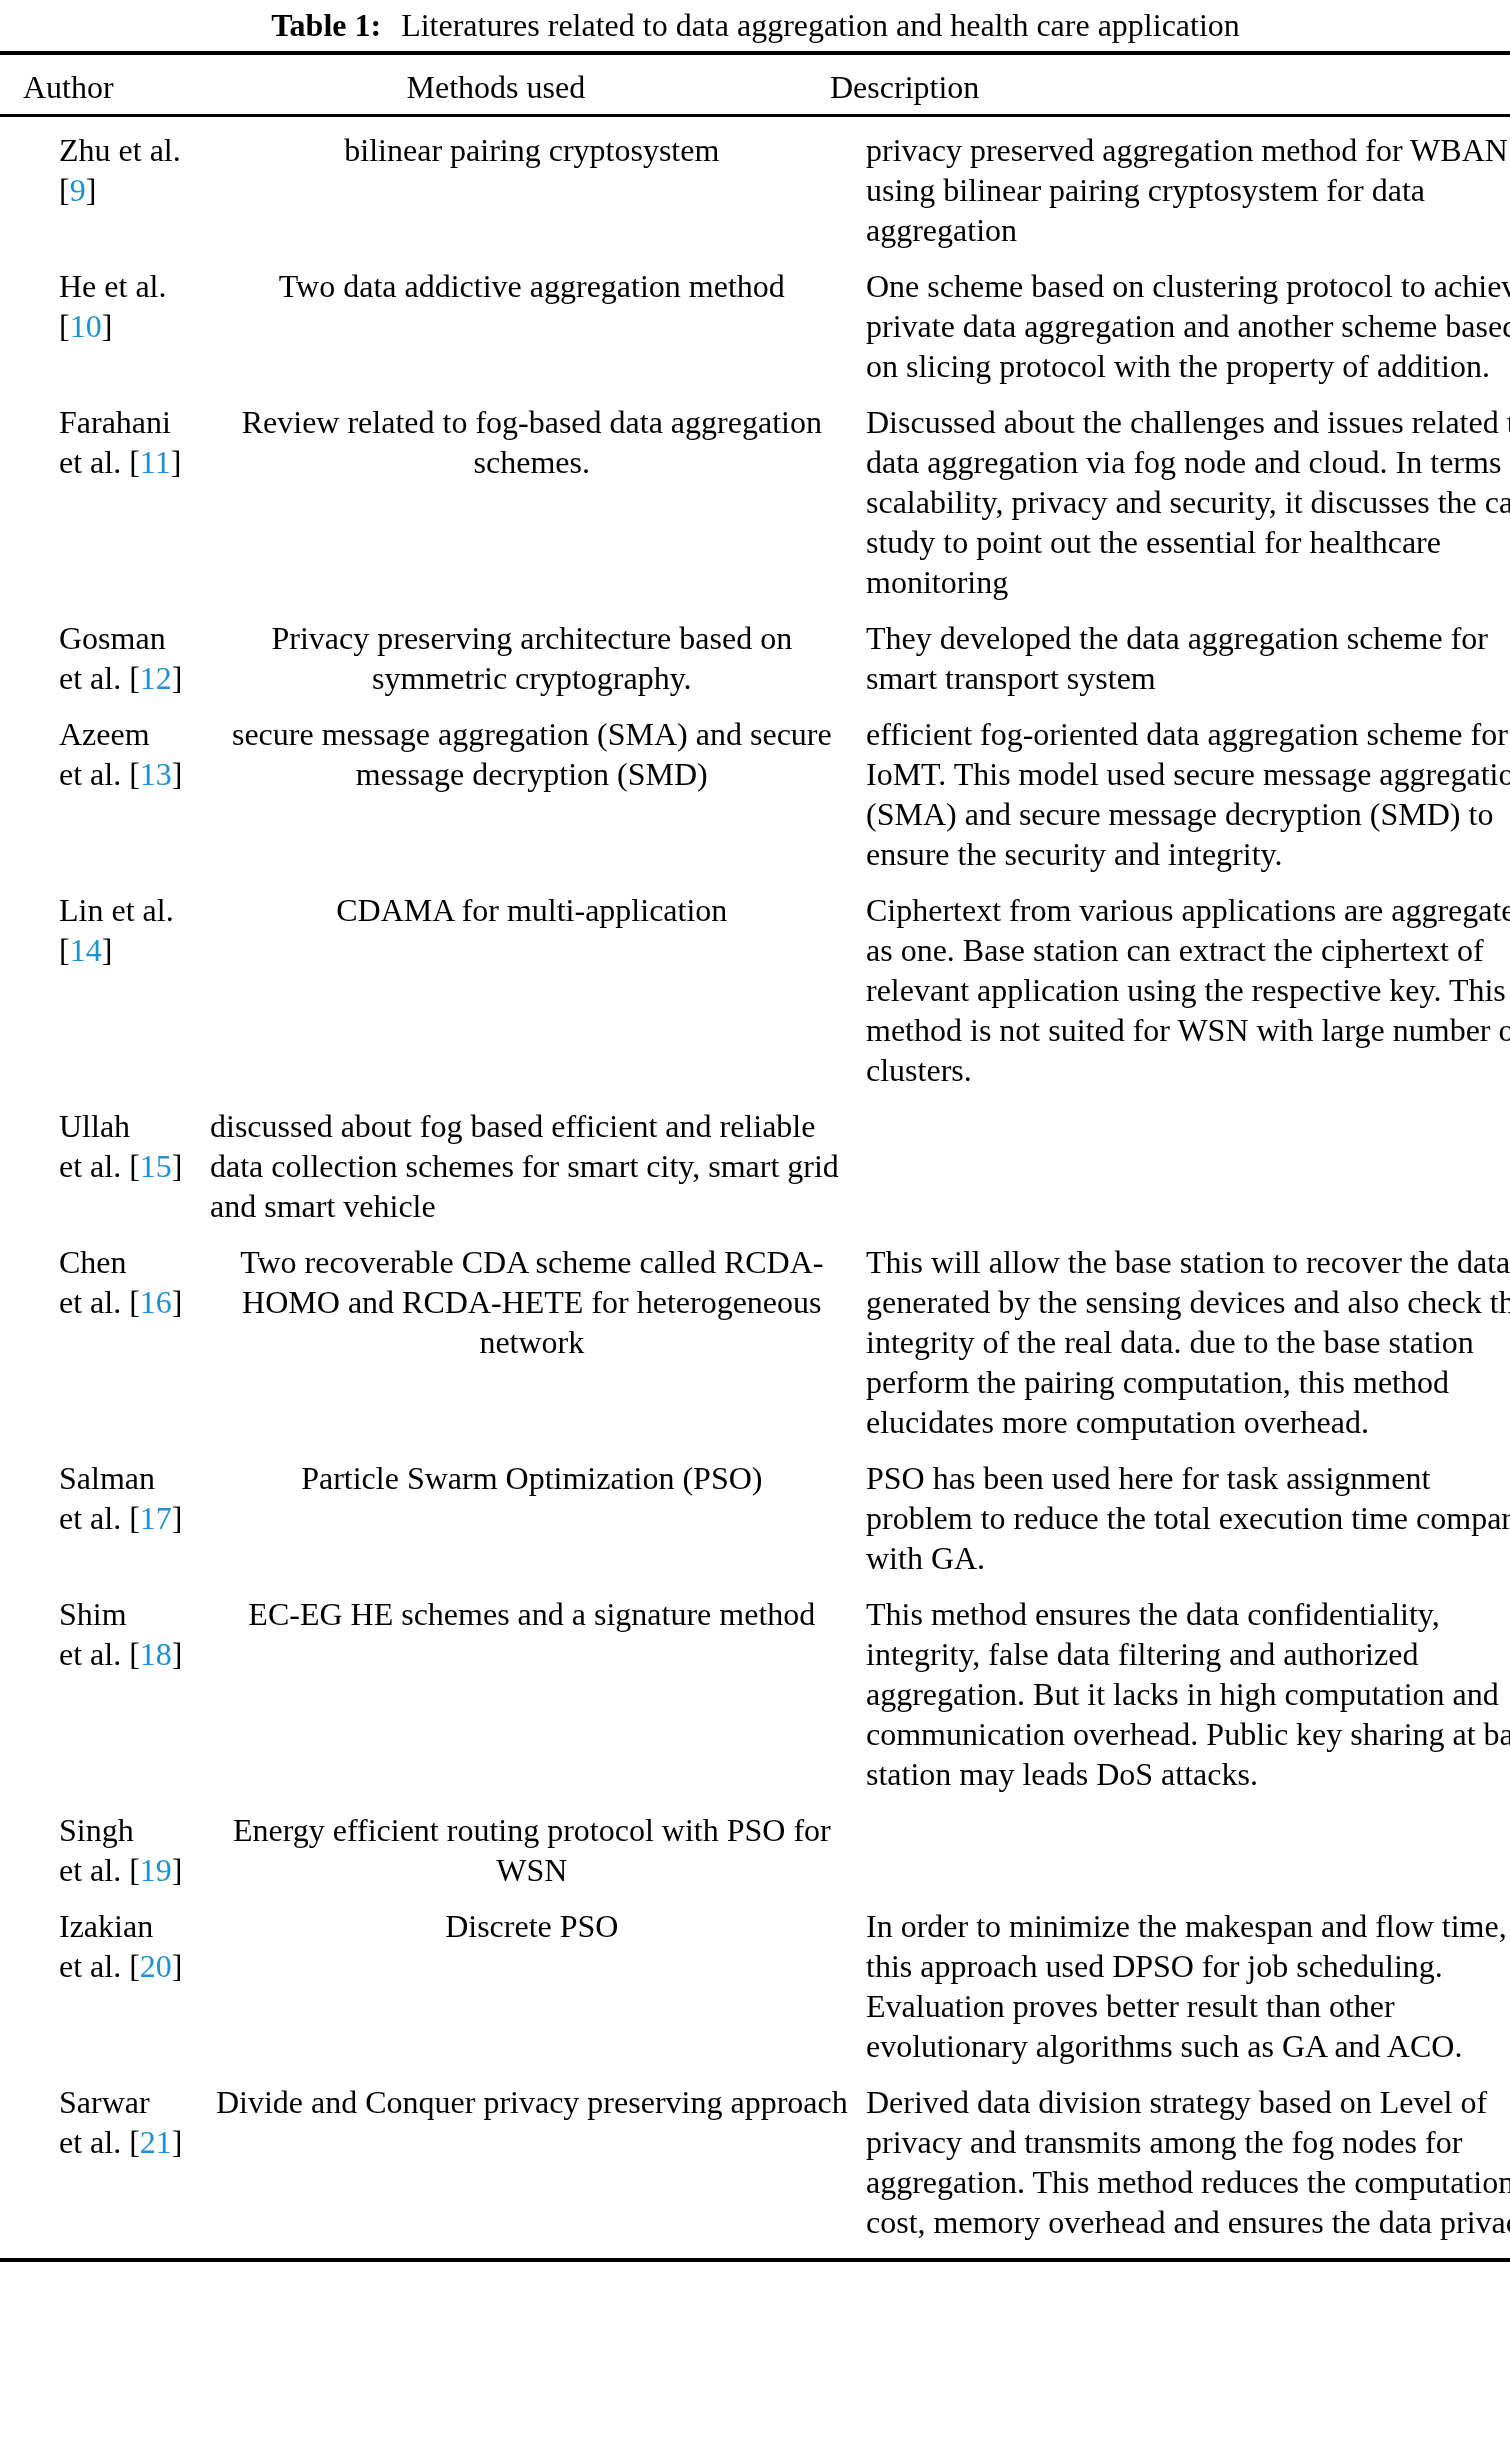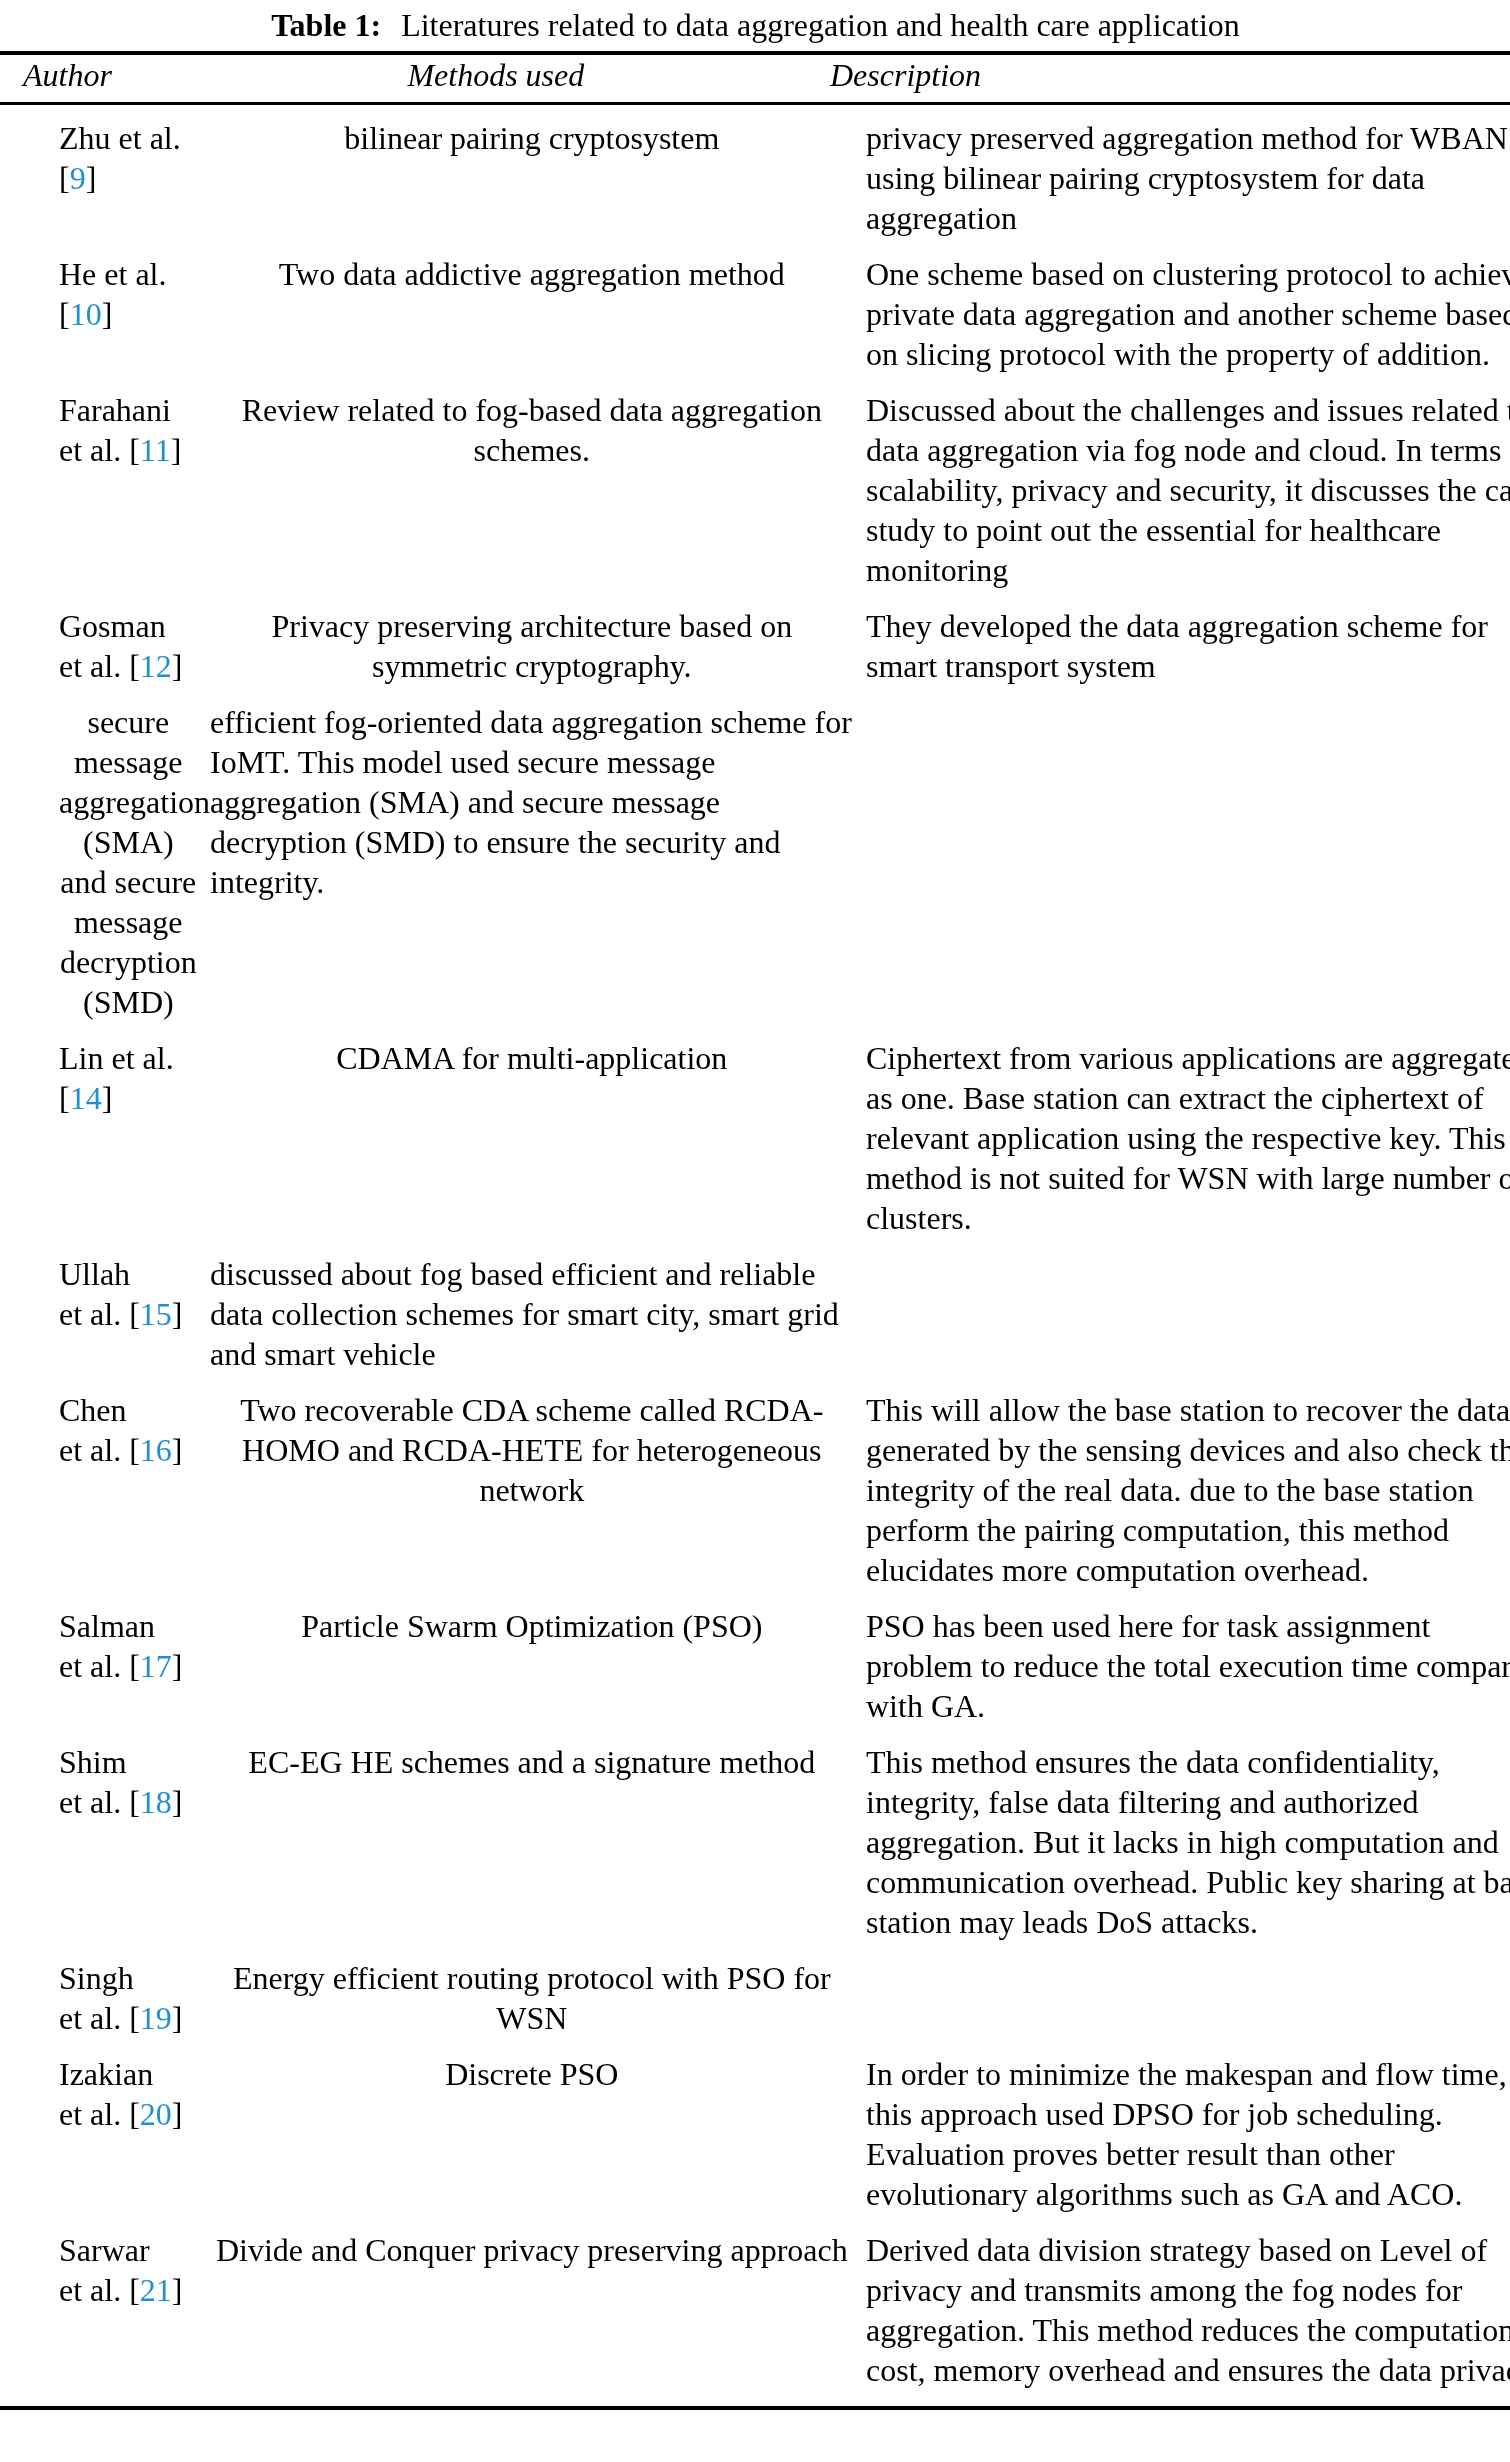--- a/index.html
+++ b/index.html
@@ -44,23 +44,22 @@
     border-top: 2.3px solid #000000;
     border-bottom: 0.8px solid #000000;
   }
   .grid {
     display: grid;
     grid-template-columns: 151px 656px 681px;
     padding-left: 23px;
     box-sizing: border-box;
   }
   .header-row {
-    padding-top: 0;
+    padding-top: 12px;
     padding-bottom: 7.7px;
-    font-style: italic;
   }
   .tbody {
     padding-top: 12.4px;
     margin-left: 36px;
   }
   .trow {
     margin-bottom: 16px;
   }
   .cell {
     box-sizing: border-box;
@@ -118,20 +117,24 @@
       </div>
       <div class="grid trow">
         <div class="cell author">
           <div>Gosman</div>
           <div><span>et al. </span><span>[</span><span class="ref-num">12</span><span>]</span></div>
         </div>
         <div class="cell methods">Privacy preserving architecture based on symmetric cryptography.</div>
         <div class="cell desc">They developed the data aggregation scheme for smart transport system</div>
       </div>
       <div class="grid trow">
+        <div class="cell author">
+          <div>Azeem</div>
+          <div><span>et al. </span><span>[</span><span class="ref-num">13</span><span>]</span></div>
+        </div>
         <div class="cell methods">secure message aggregation (SMA) and secure message decryption (SMD)</div>
         <div class="cell desc">efficient fog-oriented data aggregation scheme for IoMT. This model used secure message aggregation (SMA) and secure message decryption (SMD) to ensure the security and integrity.</div>
       </div>
       <div class="grid trow">
         <div class="cell author">
           <div>Lin et al.</div>
           <div><span></span><span>[</span><span class="ref-num">14</span><span>]</span></div>
         </div>
         <div class="cell methods">CDAMA for multi-application</div>
         <div class="cell desc">Ciphertext from various applications are aggregated as one. Base station can extract the ciphertext of relevant application using the respective key. This method is not suited for WSN with large number of clusters.</div>

